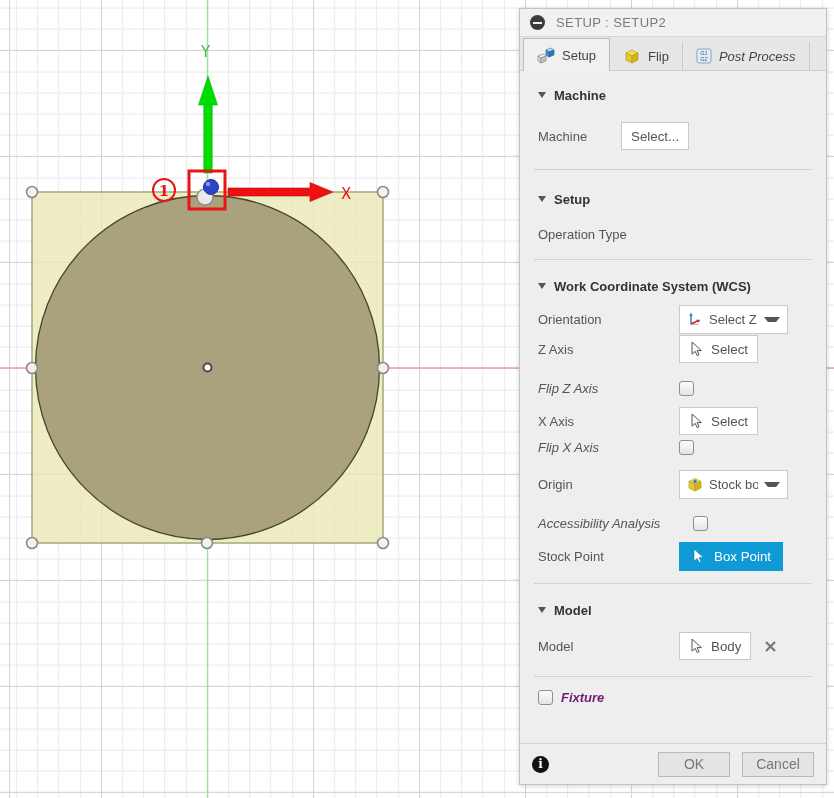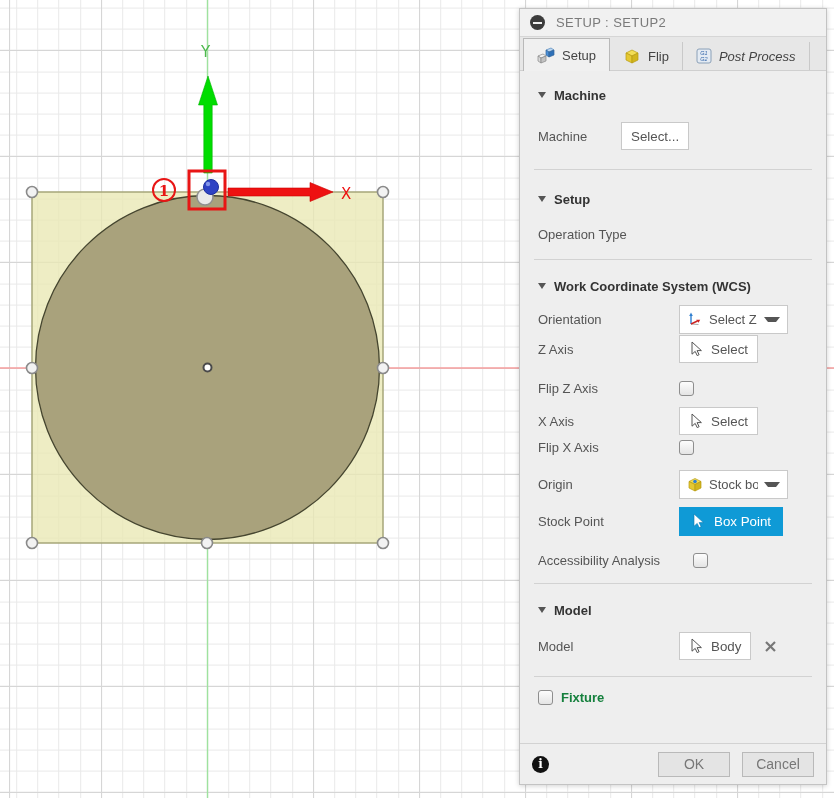--- a/index.html
+++ b/index.html
@@ -50,21 +50,21 @@
   .tab.separated{border-left:1px solid #c9c9c9;font-style:italic;}
   .tabbar-rest{flex:1;height:28px;border-left:1px solid #c9c9c9;}
   .panel-body{flex:1;padding:0 18px;overflow:hidden;}
   .section-hdr{display:flex;align-items:center;gap:8px;font-weight:bold;color:#333;height:18px;}
   .tri-down{
     width:0;height:0;border-left:4.5px solid transparent;border-right:4.5px solid transparent;
     border-top:6px solid #555;
   }
   .divider{height:1px;background:#d2d2d2;margin:0 -4px;}
   .row{display:flex;align-items:center;height:30px;}
-  .row.short{height:22px;}
+  .row.short{height:22px;font-style:italic;}
   .row .lbl{flex:0 0 141px;color:#555;}
   .row .lbl.w83{flex:0 0 83px;}
   .btn{
     height:28px;background:#ffffff;border:1px solid #c9c9c9;box-sizing:border-box;
     display:inline-flex;align-items:center;gap:6px;padding:0 9px;color:#555;cursor:pointer;
   }
   .dd{
     height:29px;background:#ffffff;border:1px solid #c9c9c9;box-sizing:border-box;
     display:inline-flex;align-items:center;gap:6px;padding:0 7px;width:109px;color:#555;cursor:pointer;
   }
@@ -253,32 +253,32 @@
         <svg class="icon16" viewBox="0 0 16 16">
           <polygon points="2,5.5 8,2.5 14,5.5 8,8.5" fill="#f2dd55" stroke="#b89b10" stroke-width="0.7"></polygon>
           <polygon points="2,5.5 8,8.5 8,15 2,12" fill="#e5c832" stroke="#b89b10" stroke-width="0.7"></polygon>
           <polygon points="8,8.5 14,5.5 14,12 8,15" fill="#d2b51e" stroke="#b89b10" stroke-width="0.7"></polygon>
           <circle cx="8" cy="5.5" r="1.8" fill="#2f7fd0"></circle>
         </svg>
         <span class="dd-label">Stock bo...</span>
         <span class="caret"></span>
       </div>
     </div>
+    <div class="row short" style="margin-top:13px">
+      <span class="lbl" style="flex-basis:155px">Accessibility Analysis</span>
+      <span class="checkbox"></span>
+    </div>
     <div class="row" style="margin-top:7px">
       <span class="lbl">Stock Point</span>
       <button class="btn-blue">
         <svg class="icon16" viewBox="0 0 16 16">
           <path d="M3,1 L3,13.2 L6.2,10.4 L8.2,14.6 L10.1,13.7 L8.1,9.6 L12.4,9.6 Z" fill="#ffffff" stroke="#0c7bb3" stroke-width="0.6"></path>
         </svg>
         <span>Box Point</span>
       </button>
-    </div>
-    <div class="row short" style="margin-top:13px">
-      <span class="lbl" style="flex-basis:155px">Accessibility Analysis</span>
-      <span class="checkbox"></span>
     </div>
     <div class="divider" style="margin-top:12px"></div>
 
     <div class="section-hdr" style="margin-top:17px">
       <span class="tri-down"></span>
       <span>Model</span>
     </div>
     <div class="row" style="margin-top:12px">
       <span class="lbl">Model</span>
       <button class="btn">
@@ -291,21 +291,21 @@
         <svg width="13" height="13" viewBox="0 0 13 13">
           <line x1="2" y1="2" x2="11" y2="11" stroke="#777" stroke-width="2.2"></line>
           <line x1="11" y1="2" x2="2" y2="11" stroke="#777" stroke-width="2.2"></line>
         </svg>
       </span>
     </div>
     <div class="divider" style="margin-top:15px"></div>
 
     <div class="row short" style="margin-top:9px">
       <span class="checkbox"></span>
-      <span style="font-weight:bold;color:#15803d;margin-left:8px">Fixture</span>
+      <span style="font-weight:bold;color:#701a75;margin-left:8px">Fixture</span>
     </div>
   </div>
 
   <div class="panel-footer">
     <span class="info-icon">i</span>
     <span class="footer-spacer"></span>
     <button class="footer-btn">OK</button>
     <button class="footer-btn">Cancel</button>
   </div>
 </div>

